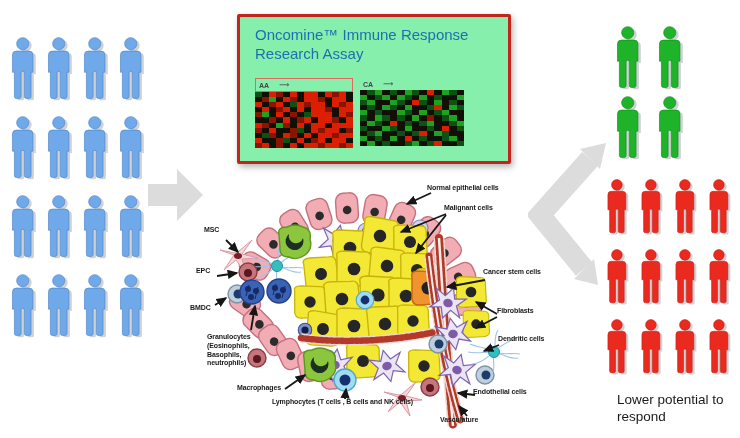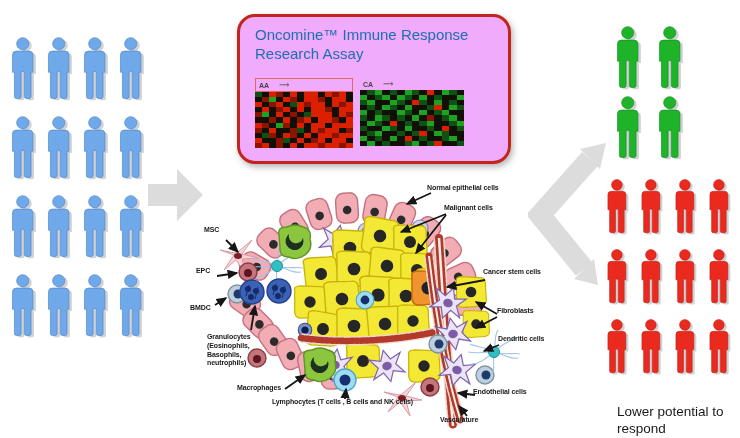--- a/index.html
+++ b/index.html
@@ -12,30 +12,30 @@
   .grid-blue .person{width:32px;height:70px;}
   .grid-green{left:612px;top:26px;grid-template-columns:repeat(2,34px);gap:6px 8px;}
   .grid-green .person{width:34px;height:64px;}
   .grid-red{left:604px;top:176px;grid-template-columns:repeat(4,28px);gap:8px 6px;}
   .grid-red .person{width:28px;height:62px;}
   .person svg{display:block;width:100%;height:100%;}
 
   
   .caption{position:absolute;color:#1a1a1a;font-size:13.5px;line-height:1.25;}
   .cap-top{left:592px;top:3px;width:145px;}
-  .cap-bottom{left:617px;top:404px;width:120px;}
+  .cap-bottom{left:617px;top:392px;width:120px;}
 
   
   .flow-arrow{position:absolute;}
   .arrow-left{left:148px;top:167px;}
   .arrow-split{left:528px;top:123px;}
 
   
-  .assay-box{position:absolute;left:237px;top:14px;width:268px;height:144px;background:#f0abfc;
-             border:3px solid #C2251C;border-radius:18px;box-shadow:2px 3px 6px rgba(90,90,90,.45);}
+  .assay-box{position:absolute;left:237px;top:14px;width:268px;height:144px;background:#86efac;
+             border:3px solid #C2251C;border-radius:2px;box-shadow:2px 3px 6px rgba(90,90,90,.45);}
   .assay-title{position:absolute;left:15px;top:9px;width:238px;font-size:15px;line-height:1.25;
                color:#1C6FB0;letter-spacing:0;}
   .heatmap{position:absolute;left:15px;top:61px;display:flex;gap:7px;}
   .hm-panel{display:flex;flex-direction:column;}
   .hm-strip{height:12px;display:flex;align-items:center;gap:10px;padding:0 3px;
             font-size:7px;font-weight:bold;color:#444;}
   .hm-strip.boxed{border:1px solid #DD6A5C;}
   .hm-strip .hm-arrow{color:#666;font-size:7px;letter-spacing:1px;}
   .hm-grid{display:grid;}
   .hm-cell{width:100%;height:100%;}

